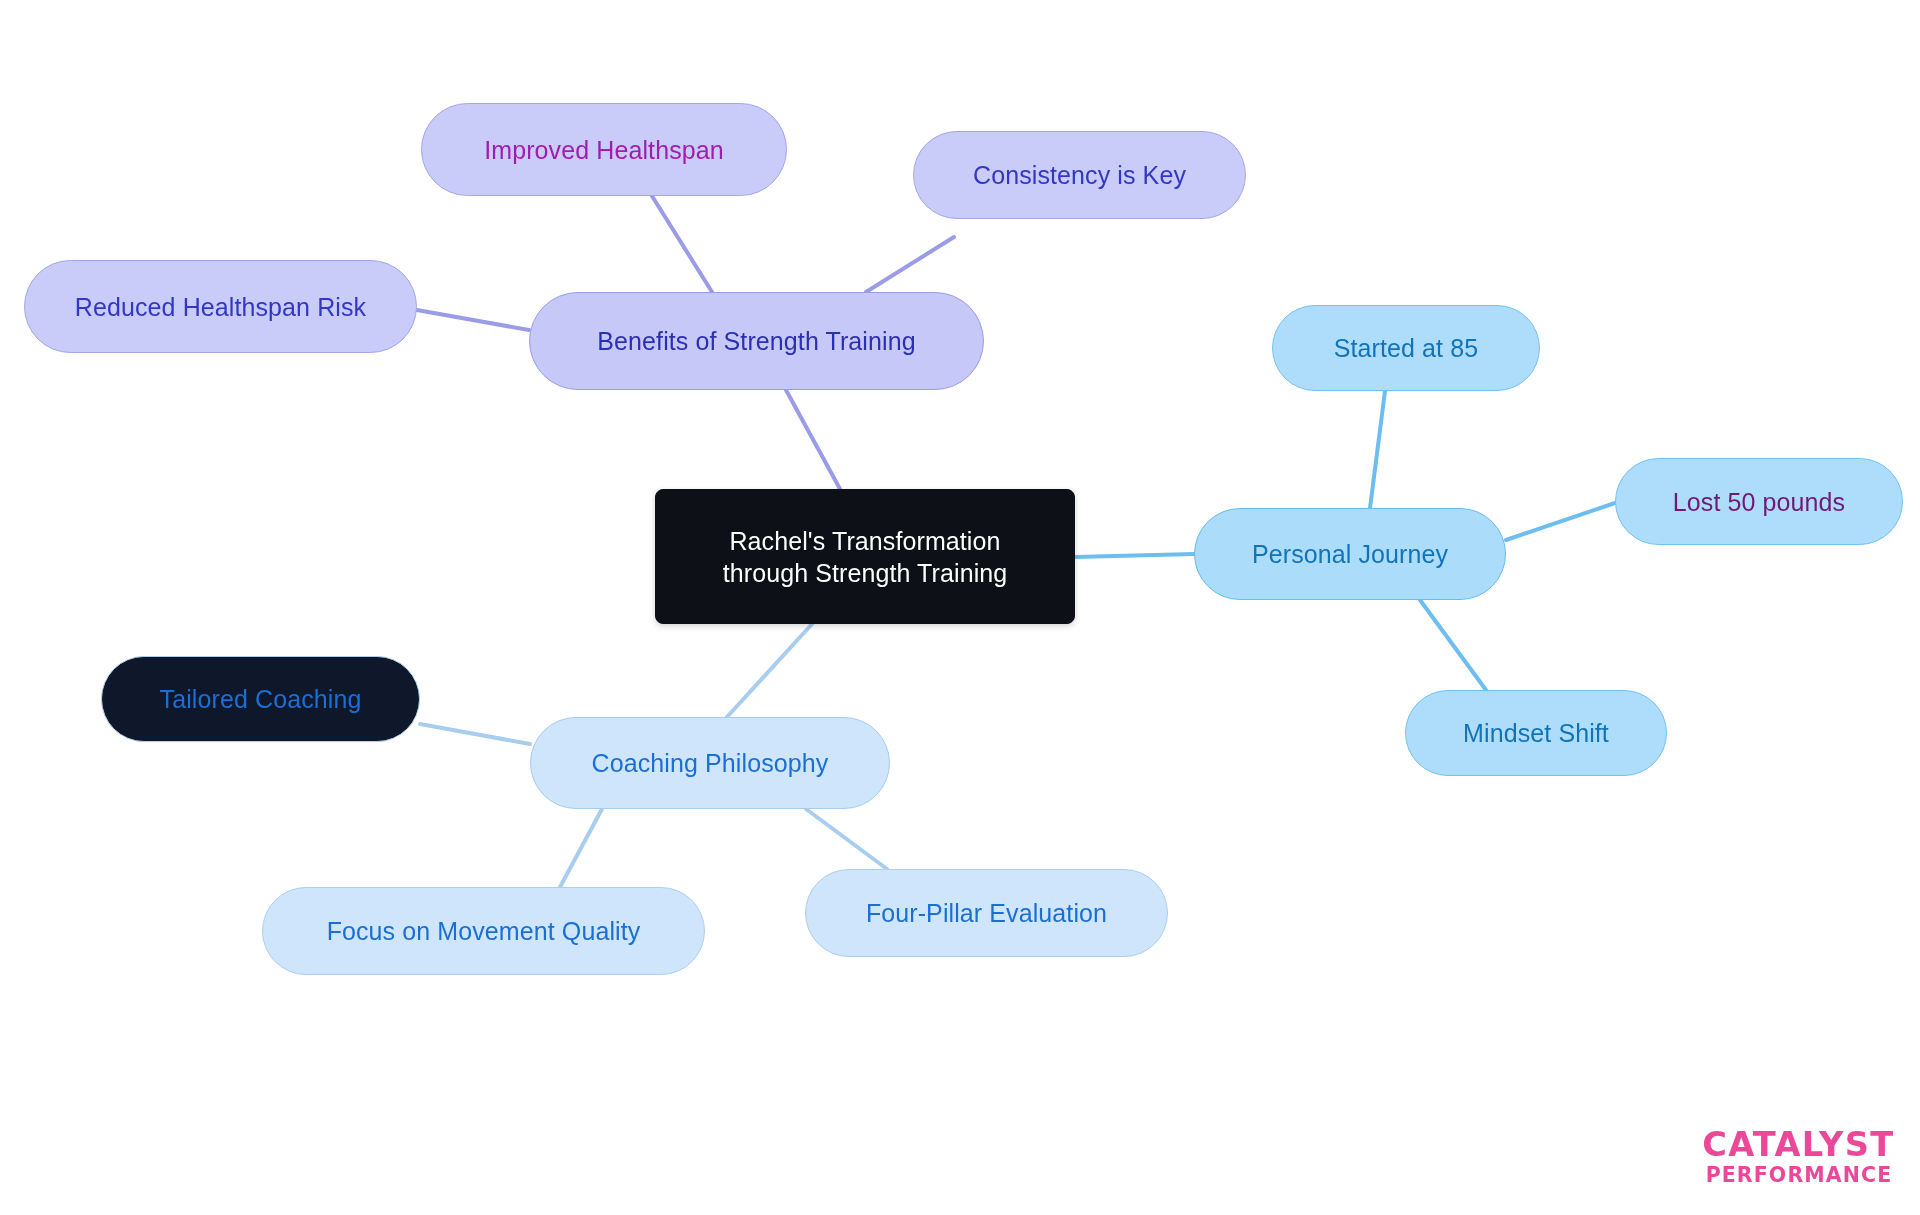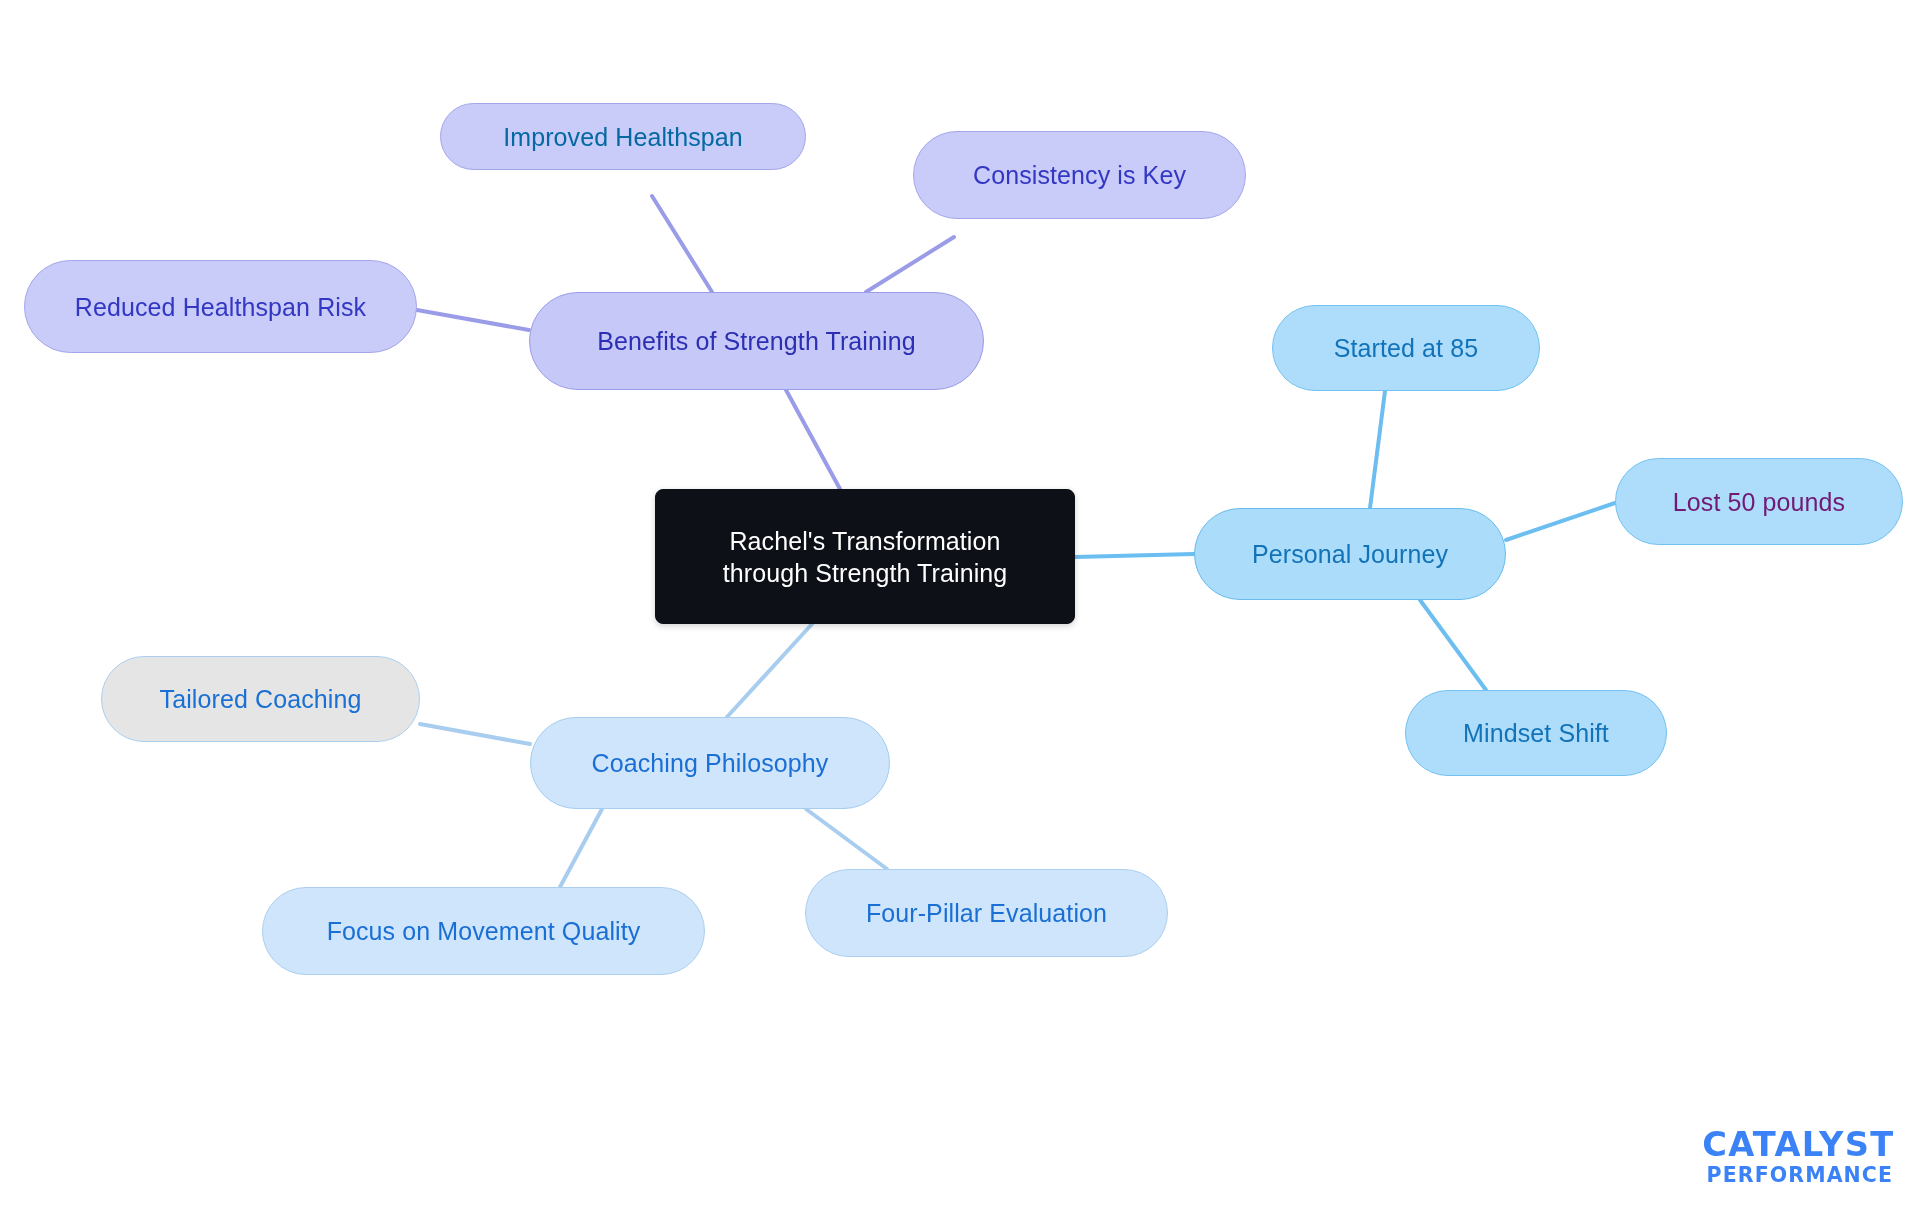--- a/index.html
+++ b/index.html
@@ -98,22 +98,22 @@
     border-color: #accfef;
     color: #1a6fd4;
     font-size: 25px;
   }
 
   
   #brand-logo {
     position: absolute;
     right: 26px;
     bottom: 26px;
-    text-align: center;
-    color: #3b82f6;
+    text-align: left;
+    color: #ec4899;
     user-select: none;
   }
   #brand-logo .brand-primary {
     display: block;
     font-family: "DejaVu Sans", sans-serif;
     font-weight: 700;
     font-size: 33px;
     letter-spacing: 1.2px;
     line-height: 1;
     transform: scaleX(1.02);
@@ -146,29 +146,29 @@
       <line x1="812" y1="624" x2="727" y2="717" stroke="#a8cdee" stroke-width="4" stroke-linecap="round"></line>
       <line x1="530" y1="744" x2="420" y2="724" stroke="#a8cdee" stroke-width="4" stroke-linecap="round"></line>
       <line x1="602" y1="809" x2="560" y2="887" stroke="#a8cdee" stroke-width="4" stroke-linecap="round"></line>
       <line x1="806" y1="809" x2="887" y2="869" stroke="#a8cdee" stroke-width="4" stroke-linecap="round"></line>
     </svg>
 
   <div id="node-layer">
       <div class="node node--root" style="left: 655px; top: 489px; width: 420px; height: 135px; background: rgb(13, 17, 23); color: rgb(255, 255, 255);"><span>Rachel's Transformation
 through Strength Training</span></div>
       <div class="node node--purple-branch" style="left: 529px; top: 292px; width: 455px; height: 98px; background: rgb(198, 200, 247); border-color: rgb(154, 156, 232); color: rgb(43, 47, 179);"><span>Benefits of Strength Training</span></div>
-      <div class="node node--purple-leaf" style="left: 440px; top: 103px; width: 366px; height: 67px; background: rgb(201, 203, 249); border-color: rgb(164, 166, 236); color: #0369a1;"><span>Improved Healthspan</span></div>
+      <div class="node node--purple-leaf" style="left: 421px; top: 103px; width: 366px; height: 93px; background: rgb(201, 203, 249); border-color: rgb(164, 166, 236); color: #a21caf;"><span>Improved Healthspan</span></div>
       <div class="node node--purple-leaf" style="left: 913px; top: 131px; width: 333px; height: 88px; background: rgb(201, 203, 249); border-color: rgb(164, 166, 236); color: rgb(50, 55, 196);"><span>Consistency is Key</span></div>
       <div class="node node--purple-leaf" style="left: 24px; top: 260px; width: 393px; height: 93px; background: rgb(201, 203, 249); border-color: rgb(164, 166, 236); color: rgb(50, 55, 196);"><span>Reduced Healthspan Risk</span></div>
       <div class="node node--blue-branch" style="left: 1194px; top: 508px; width: 312px; height: 92px; background: rgb(171, 220, 249); border-color: rgb(102, 188, 239); color: rgb(18, 115, 184);"><span>Personal Journey</span></div>
       <div class="node node--blue-leaf" style="left: 1272px; top: 305px; width: 268px; height: 86px; background: rgb(174, 220, 251); border-color: rgb(114, 194, 241); color: rgb(18, 115, 184);"><span>Started at 85</span></div>
       <div class="node node--blue-leaf" style="left: 1615px; top: 458px; width: 288px; height: 87px; background: rgb(174, 220, 251); border-color: rgb(114, 194, 241); color: #701a75; justify-content: center;"><span>Lost 50 pounds</span></div>
       <div class="node node--blue-leaf" style="left: 1405px; top: 690px; width: 262px; height: 86px; background: rgb(174, 220, 251); border-color: rgb(114, 194, 241); color: rgb(18, 115, 184);"><span>Mindset Shift</span></div>
       <div class="node node--lightblue-branch" style="left: 530px; top: 717px; width: 360px; height: 92px; background: rgb(207, 229, 251); border-color: rgb(166, 204, 238); color: rgb(26, 111, 212);"><span>Coaching Philosophy</span></div>
-      <div class="node node--lightblue-leaf" style="left: 101px; top: 656px; width: 319px; height: 86px; background: #e5e5e5; border-color: rgb(172, 207, 239); color: rgb(26, 111, 212);"><span>Tailored Coaching</span></div>
+      <div class="node node--lightblue-leaf" style="left: 101px; top: 656px; width: 319px; height: 86px; background: #0f172a; border-color: rgb(172, 207, 239); color: rgb(26, 111, 212);"><span>Tailored Coaching</span></div>
       <div class="node node--lightblue-leaf" style="left: 262px; top: 887px; width: 443px; height: 88px; background: rgb(206, 229, 251); border-color: rgb(172, 207, 239); color: rgb(26, 111, 212);"><span>Focus on Movement Quality</span></div>
       <div class="node node--lightblue-leaf" style="left: 805px; top: 869px; width: 363px; height: 88px; background: rgb(206, 229, 251); border-color: rgb(172, 207, 239); color: rgb(26, 111, 212);"><span>Four-Pillar Evaluation</span></div>
     </div>
 
   <div id="brand-logo">
     <span class="brand-primary">CATALYST</span>
     <span class="brand-secondary">PERFORMANCE</span>
   </div>
 
 </div>

